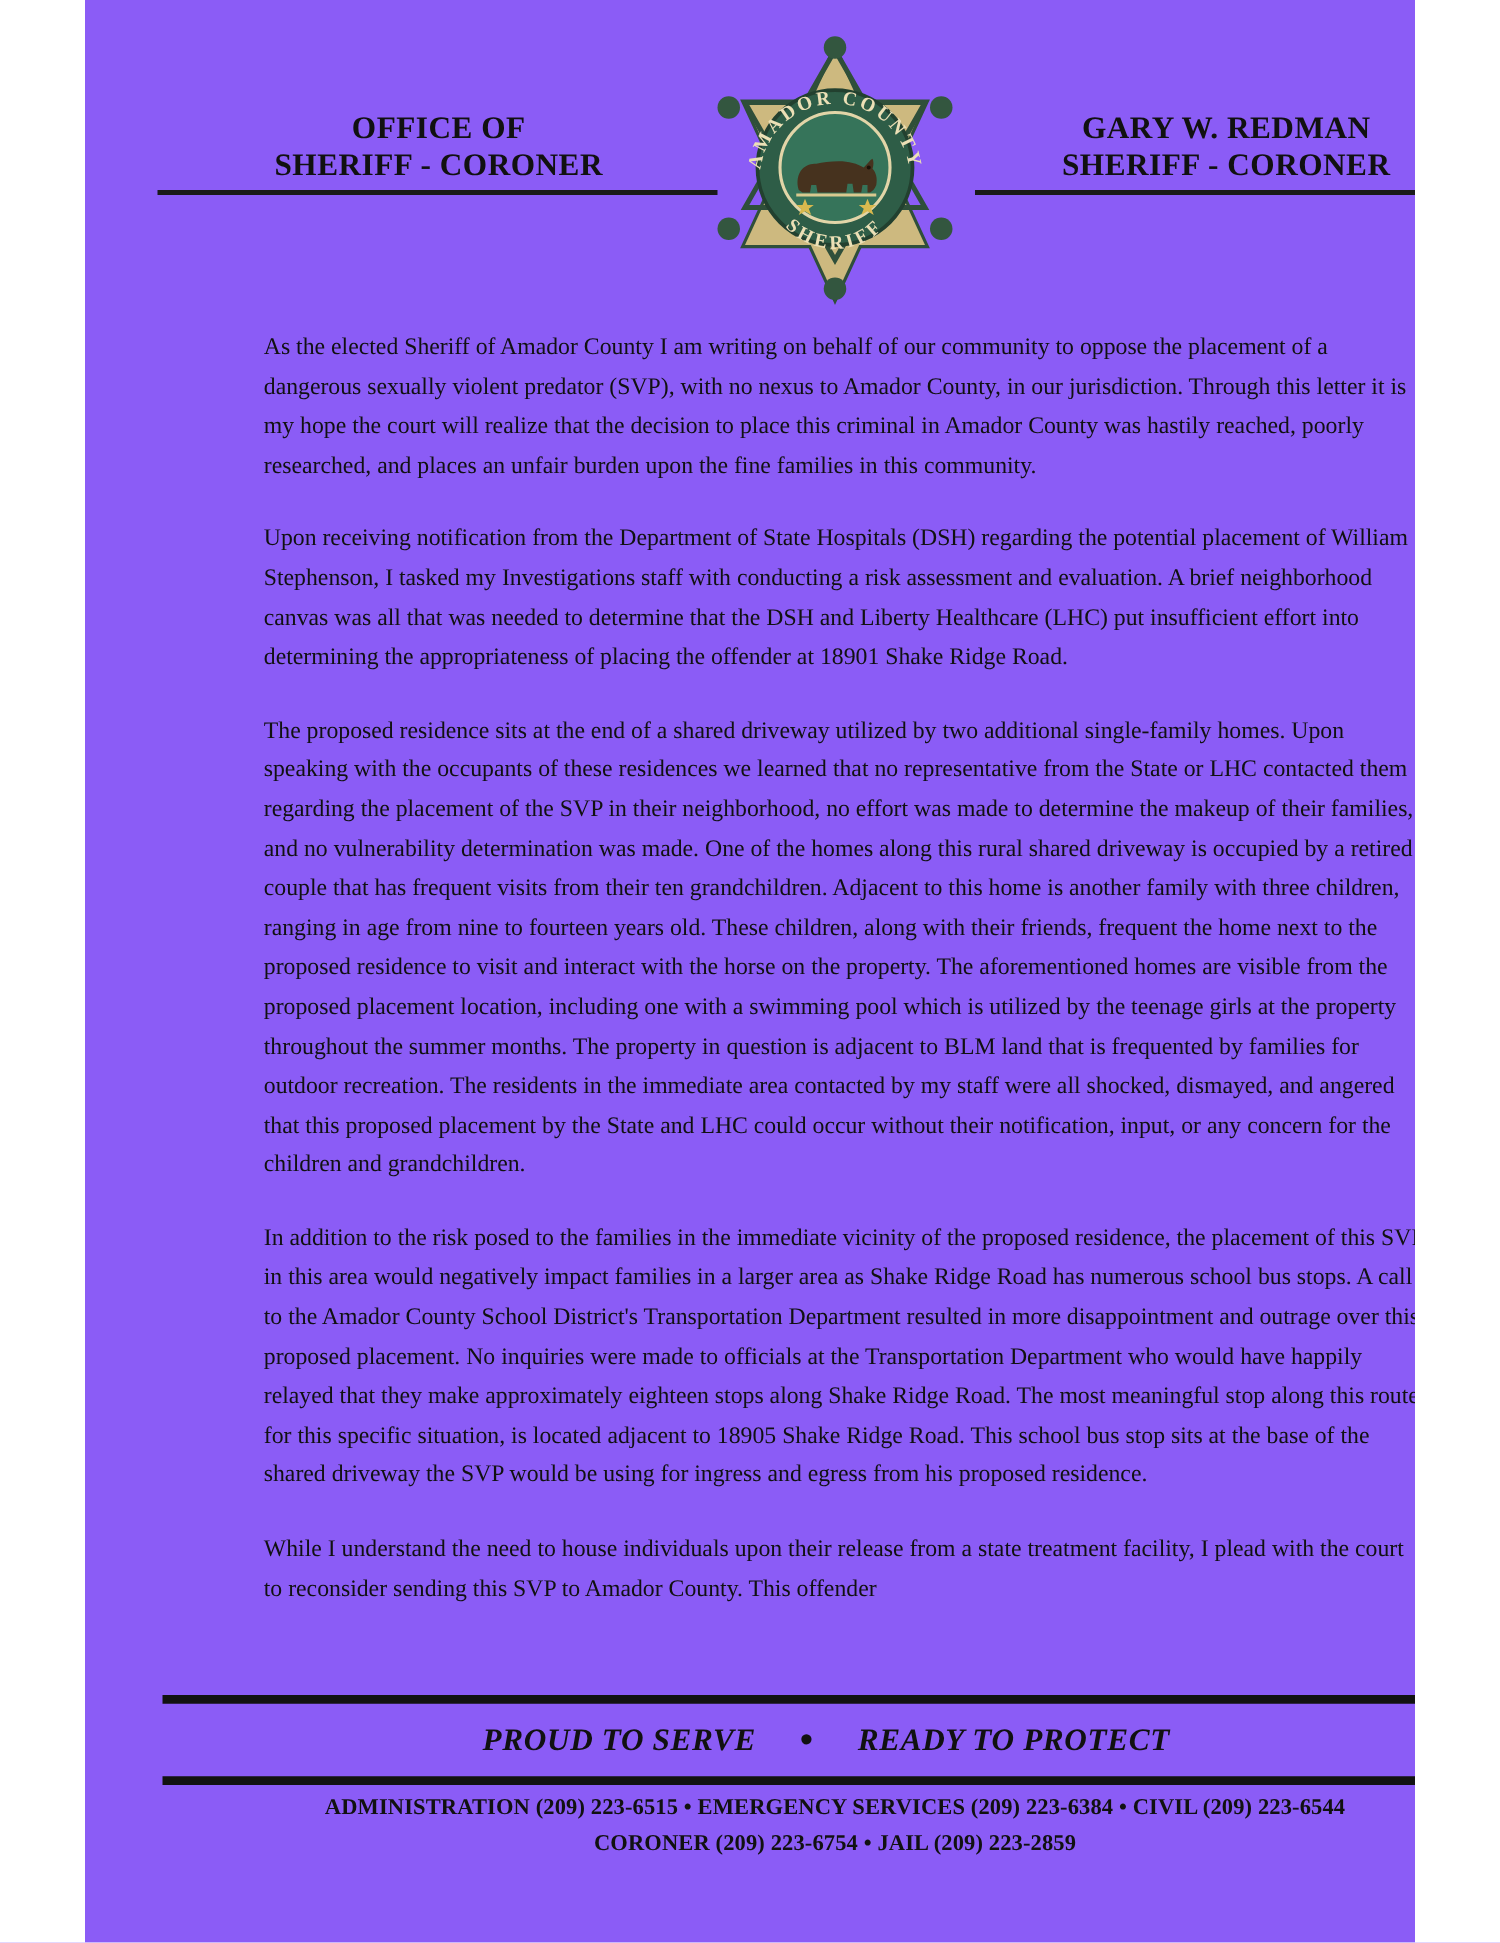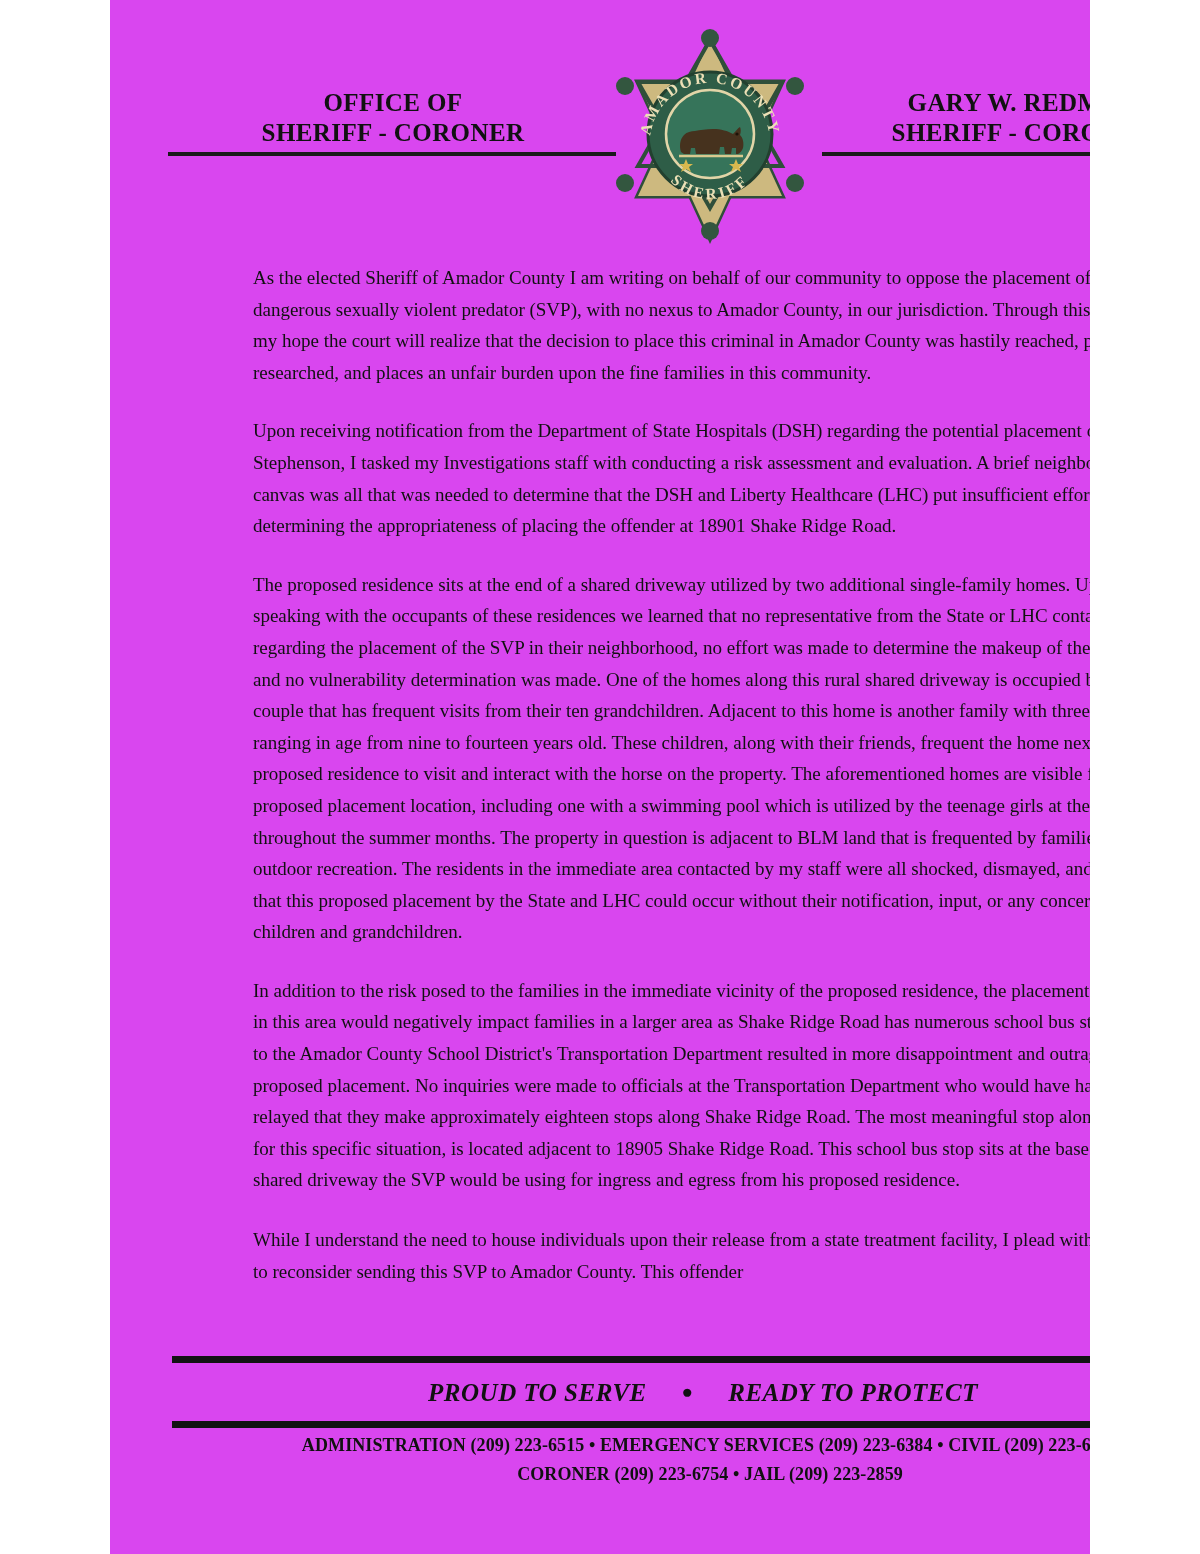--- a/index.html
+++ b/index.html
@@ -7,24 +7,24 @@
     margin: 0;
     padding: 0;
     background: #ffffff;
   }
   body {
     font-family: "Liberation Serif", "DejaVu Serif", serif;
     color: #111111;
   }
   .page {
     position: relative;
-    width: 980px;
+    width: 1064px;
     height: 1554px;
     margin: 0 auto;
-    background: #d946ef;
+    background: #8b5cf6;
     overflow: hidden;
     box-sizing: border-box;
   }
 
   
   .letterhead {
     position: relative;
     height: 250px;
   }
   .lh-left, .lh-right {

